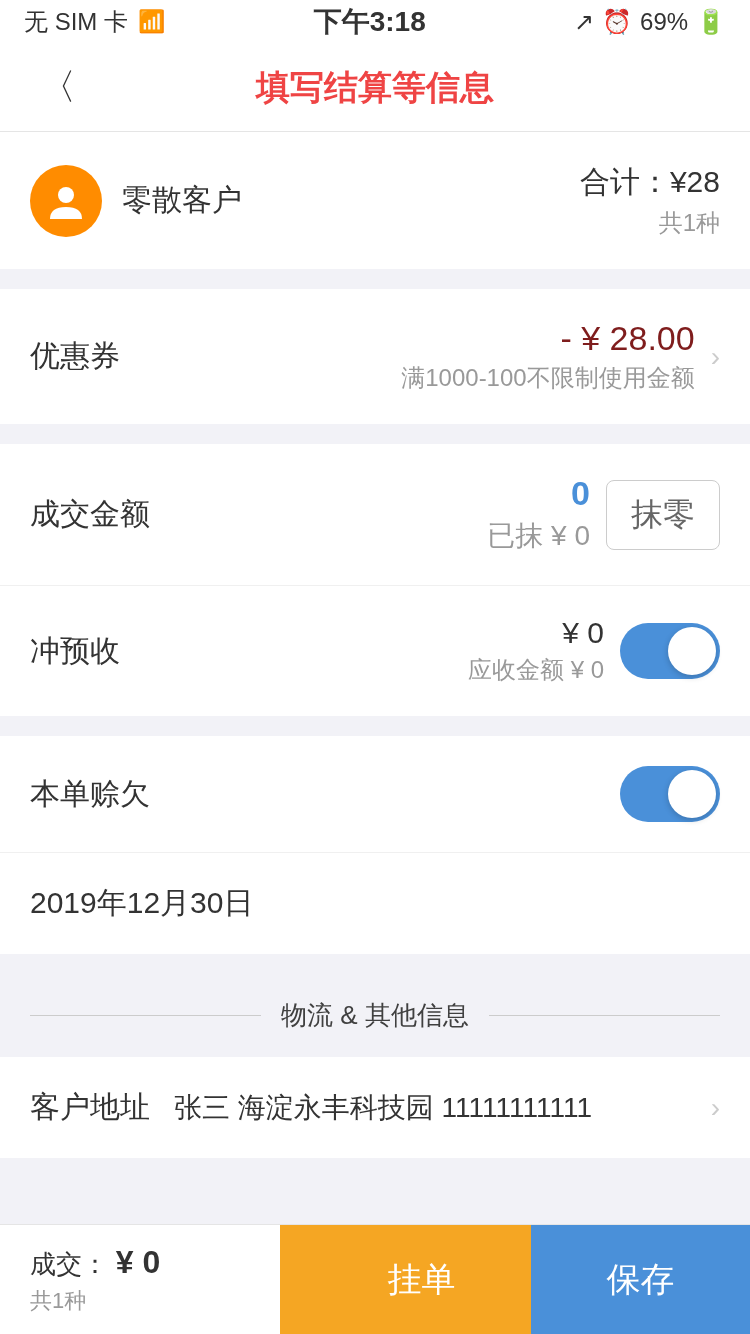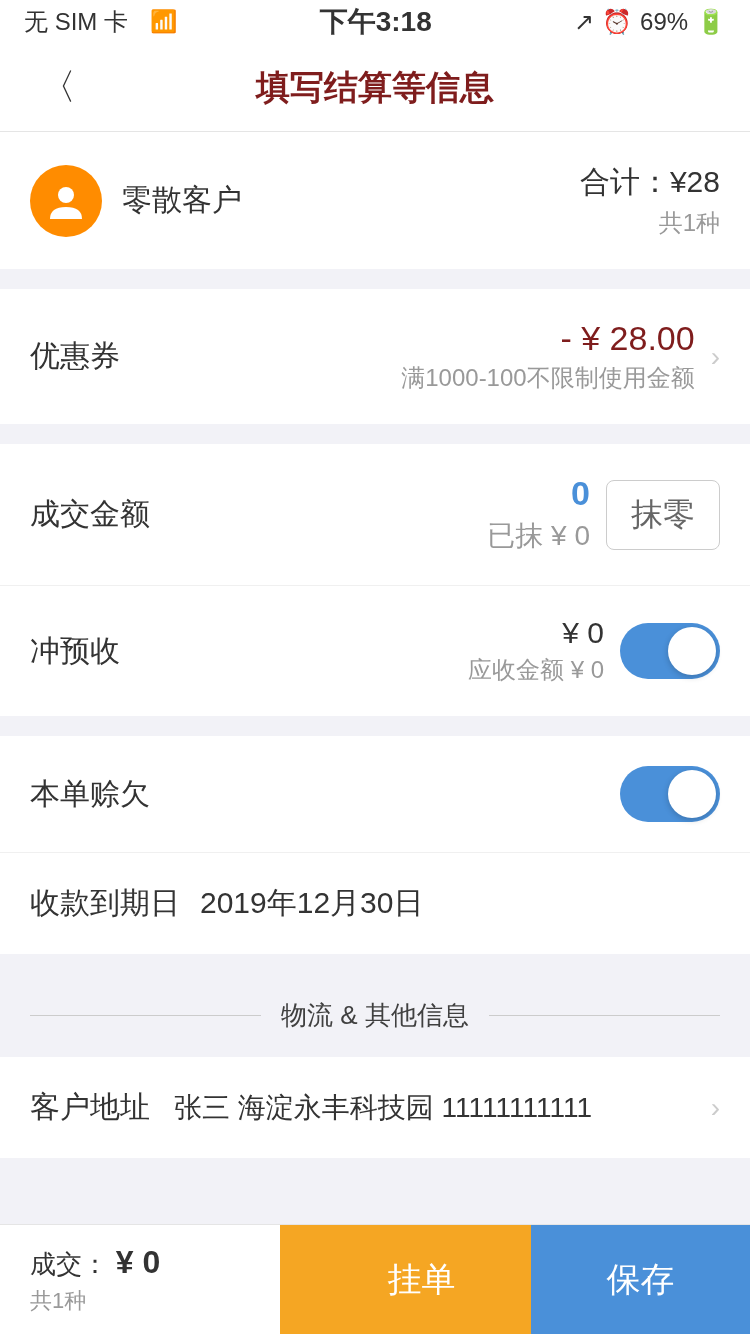--- a/index.html
+++ b/index.html
@@ -18,21 +18,21 @@
     .status-bar {
       background: #fff;
       height: 44px;
       display: flex;
       align-items: center;
       justify-content: space-between;
       padding: 0 24px;
       font-size: 24px;
       font-weight: 500;
     }
-    .status-left { display: flex; align-items: center; gap: 22px; }
+    .status-left { display: flex; align-items: center; gap: 10px; }
     .status-right { display: flex; align-items: center; gap: 8px; font-size: 24px; }
     .wifi-icon { font-size: 22px; }
 
     
     .nav-bar {
       background: #fff;
       height: 88px;
       display: flex;
       align-items: center;
       padding: 0 30px;
@@ -44,21 +44,21 @@
       color: #333;
       cursor: pointer;
       padding: 10px;
     }
     .nav-title {
       position: absolute;
       left: 50%;
       transform: translateX(-50%);
       font-size: 34px;
       font-weight: 600;
-      color: #7f1d1d;
+      color: #ef4444;
     }
 
     
     .content {
       padding-bottom: 120px;
     }
 
     
     .section-white {
       background: #fff;
@@ -413,21 +413,20 @@
 
   <div class="section-white">
     <div class="arrears-row">
       <span class="row-label">本单赊欠</span>
       <div class="toggle-switch">
         <div class="toggle-knob"></div>
       </div>
     </div>
 
     <div class="due-date-row" style="border-top:1px solid #f0f0f0;">
-      <span class="due-date-label">收款到期日</span>
       <span class="due-date-value">2019年12月30日</span>
     </div>
   </div>
 
   <div class="logistics-divider">
     <div class="divider-line"></div>
     <span class="logistics-label">物流 &amp; 其他信息</span>
     <div class="divider-line"></div>
   </div>
 

